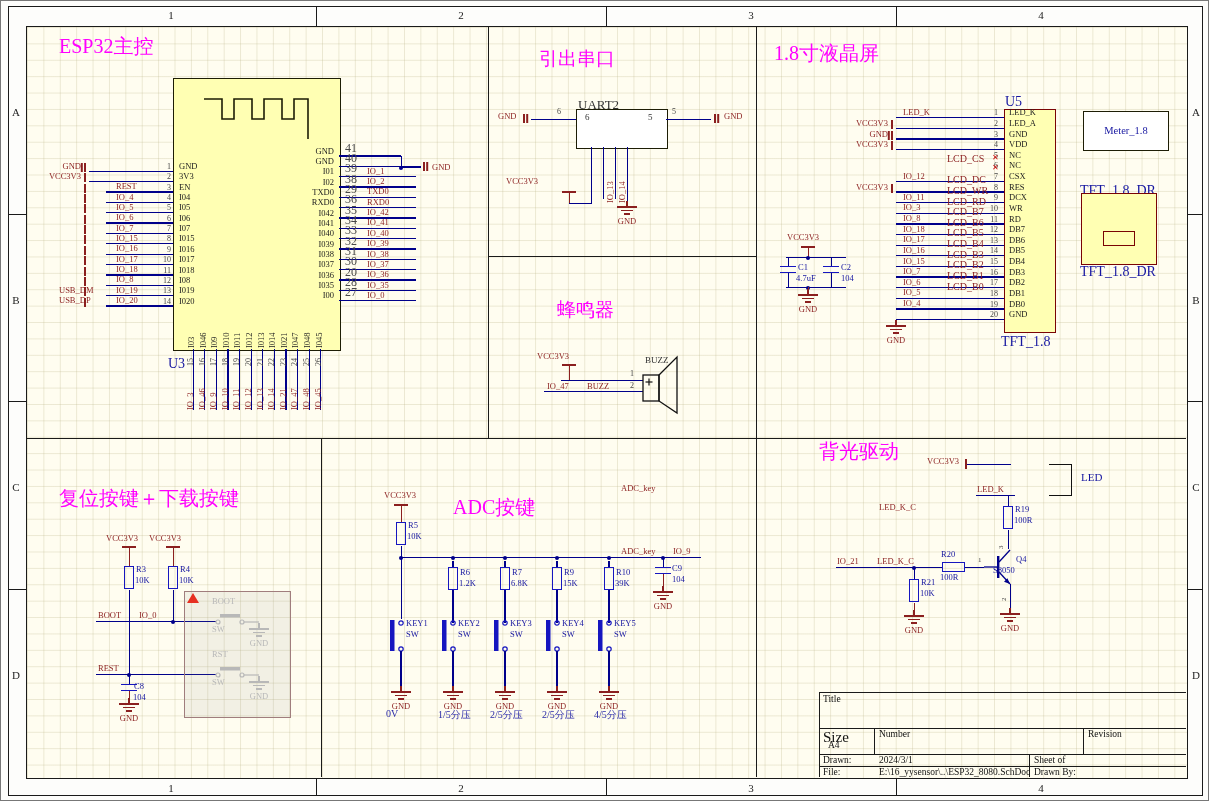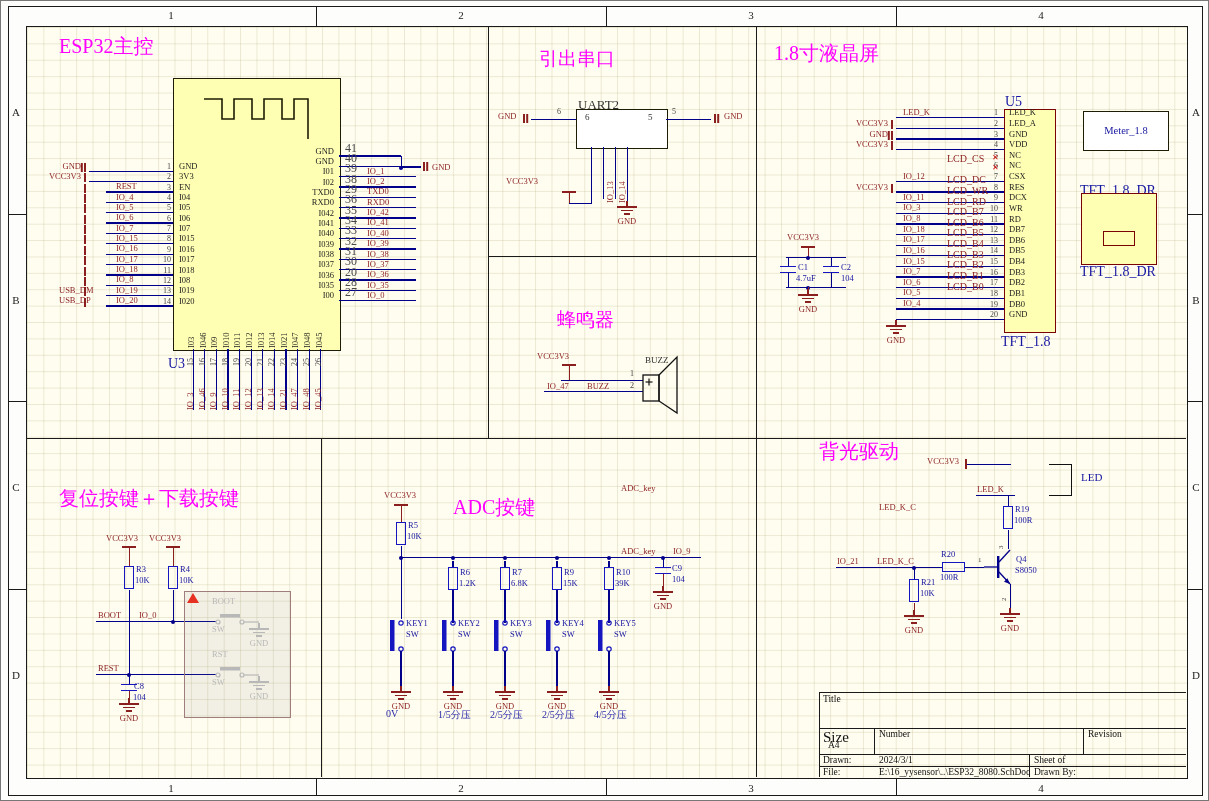--- a/index.html
+++ b/index.html
@@ -497,21 +497,21 @@
   <div class="vbar" style="left:561px;top:190px"></div>
   <div class="w wv wr" style="left:567.5px;top:192px;height:11px"></div>
   <div class="w wh" style="left:567.5px;top:202px;width:23px"></div>
   <div class="gnd" style="left:616px;top:205px">
       <i></i>
       <i></i>
       <i></i>
       <span>GND</span>
     </div>
 
-  <div class="t mag" style="left:556px;top:309px;font-size:19px">蜂鸣器</div>
+  <div class="t mag" style="left:556px;top:299px;font-size:19px">蜂鸣器</div>
   <div class="t net" style="left:536px;top:351px">VCC3V3</div>
   <div class="vbar" style="left:561px;top:363px"></div>
   <div class="w wv wr" style="left:567.5px;top:365px;height:14px"></div>
   <div class="w wh" style="left:560px;top:378.5px;width:82px"></div>
   <div class="w wh" style="left:543px;top:389.5px;width:99px"></div>
   <div class="t net" style="left:546px;top:381px">IO_47</div>
   <div class="t net" style="left:586px;top:381px">BUZZ</div>
   <div class="t pn" style="left:629px;top:369px">1</div>
   <div class="t pn" style="left:629px;top:381px">2</div>
   <div class="t dk" style="left:644px;top:355px;font-size:9px">BUZZ</div>
@@ -984,21 +984,21 @@
   <div class="w wh" style="left:964px;top:565.5px;width:19px"></div>
   <div class="t pn" style="left:977px;top:556px;font-size:7px">1</div>
   <svg style="position:absolute;left:983px;top:546px" width="30" height="42" viewBox="0 0 30 42">
     <line x1="0" y1="20" x2="13" y2="20" stroke="#00008b" stroke-width="1.3"></line>
     <rect x="13" y="9" width="2.4" height="22" fill="#00008b"></rect>
     <line x1="15" y1="15" x2="26" y2="3" stroke="#00008b" stroke-width="1.3"></line>
     <line x1="15" y1="25" x2="26" y2="37" stroke="#00008b" stroke-width="1.3"></line>
     <polygon points="26,37 20,34.8 23.4,31.2" fill="#00008b"></polygon>
   </svg>
   <div class="t val" style="left:1015px;top:554px">Q4</div>
-  <div class="t val" style="left:1014px;top:565px">S8050</div>
+  <div class="t val" style="left:992px;top:565px">S8050</div>
   <span class="t pn vt" style="left:1000px;top:590px;height:10px;font-size:7px">2</span>
   <div class="w wv" style="left:1008.5px;top:583px;height:29px"></div>
   <div class="gnd" style="left:999px;top:612px">
       <i></i>
       <i></i>
       <i></i>
       <span>GND</span>
     </div>
   <div class="w wv" style="left:913px;top:566px;height:12px"></div>
   <div class="res" style="left:908px;top:578px"></div>

